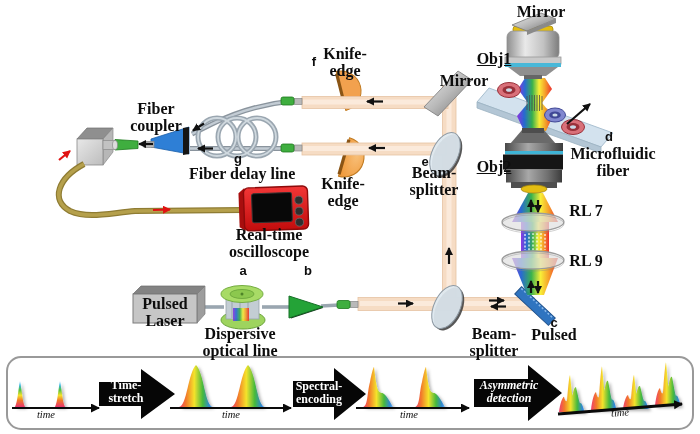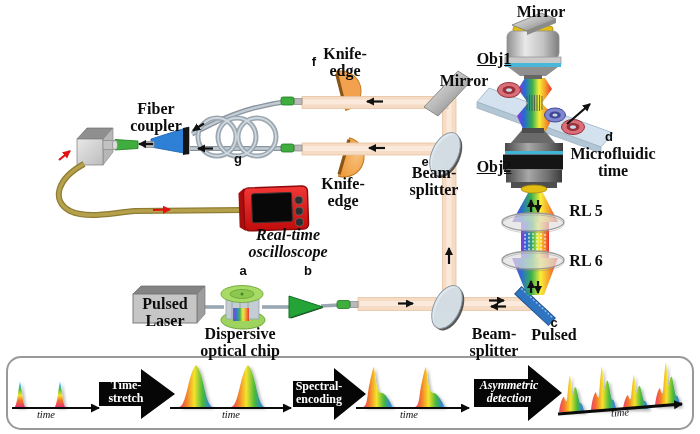--- a/index.html
+++ b/index.html
@@ -359,39 +359,40 @@
 <div class="lbl tag" style="left:306px;top:55px;width:16px;">f</div>
 <div class="lbl" style="left:316px;top:46px;width:58px;">Knife-
 edge</div>
 <div class="lbl" style="left:435px;top:73px;width:58px;">Mirror</div>
 <div class="lbl tag" style="left:417px;top:155px;width:16px;">e</div>
 <div class="lbl" style="left:402px;top:165px;width:64px;">Beam-
 splitter</div>
 <div class="lbl" style="left:314px;top:176px;width:58px;">Knife-
 edge</div>
 <div class="lbl tag" style="left:229px;top:152px;width:18px;">g</div>
-<div class="lbl" style="left:236px;top:227px;width:104px;font-style:italic;">Real-time
+<div class="lbl" style="left:189px;top:166px;width:104px;white-space:nowrap;">Fiber delay line</div>
+<div class="lbl" style="left:217px;top:227px;width:104px;">Real-time
 oscilloscope</div>
 <div class="lbl" style="left:512px;top:4px;width:58px;">Mirror</div>
 <div class="lbl" style="left:474px;top:51px;width:40px;text-decoration:underline;">Obj1</div>
 <div class="lbl" style="left:474px;top:159px;width:40px;text-decoration:underline;">Obj2</div>
 <div class="lbl tag" style="left:601px;top:130px;width:16px;">d</div>
 <div class="lbl" style="left:562px;top:146px;width:102px;">Microfluidic
-time</div>
-<div class="lbl" style="left:564px;top:203px;width:44px;">RL 5</div>
-<div class="lbl" style="left:564px;top:253px;width:44px;">RL 6</div>
+fiber</div>
+<div class="lbl" style="left:564px;top:203px;width:44px;">RL 7</div>
+<div class="lbl" style="left:564px;top:253px;width:44px;">RL 9</div>
 <div class="lbl tag" style="left:546px;top:316px;width:16px;">c</div>
 <div class="lbl" style="left:522px;top:327px;width:64px;">Pulsed</div>
 <div class="lbl" style="left:462px;top:326px;width:64px;">Beam-
 splitter</div>
 <div class="lbl" style="left:134px;top:296px;width:62px;">Pulsed
 Laser</div>
 <div class="lbl tag" style="left:235px;top:264px;width:16px;">a</div>
 <div class="lbl" style="left:184px;top:326px;width:112px;">Dispersive
-optical chip</div>
+optical line</div>
 <div class="lbl tag" style="left:300px;top:264px;width:16px;">b</div>
 
 <div class="lbl white" style="left:287px;top:380px;width:64px;">Spectral-
 encoding</div>
 <div class="lbl white" style="left:96px;top:379px;width:60px;">Time-
 stretch</div>
 <div class="lbl white" style="left:471px;top:379px;width:76px;font-style:italic;">Asymmetric
 detection</div>
 <div class="lbl time" style="left:30px;top:409px;width:32px;">time</div>
 <div class="lbl time" style="left:215px;top:409px;width:32px;">time</div>

